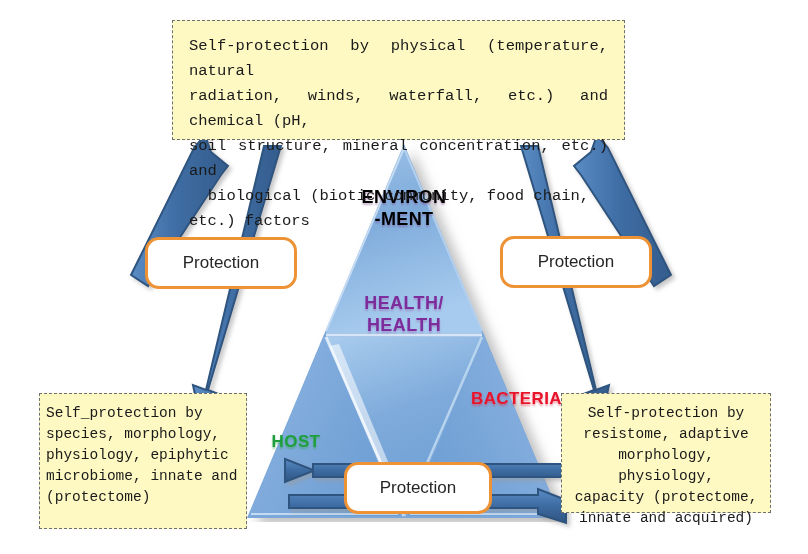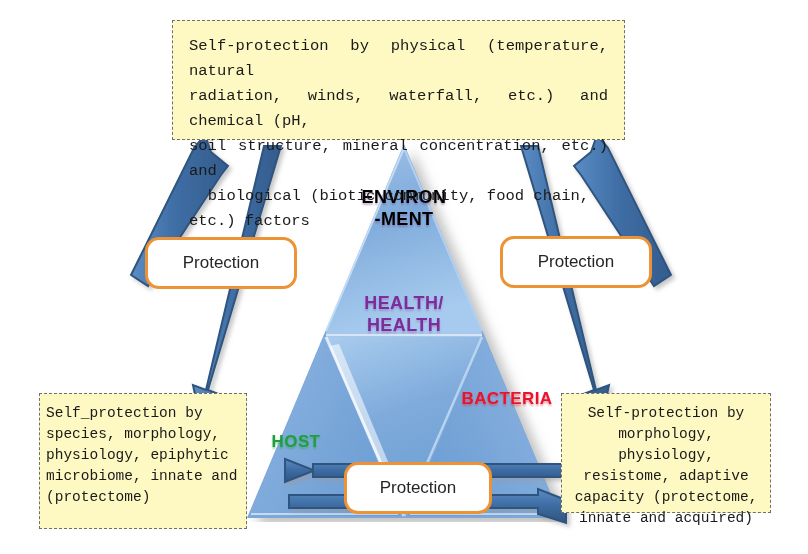--- a/index.html
+++ b/index.html
@@ -133,20 +133,21 @@
     font-size: 17px;
     color: #1E9E3C;
     text-shadow: 0 2px 2px rgba(40,160,70,0.45);
     margin-top: 43px;
   }
   #lbl-bacteria {
     left: 452px; top: 388px; width: 110px;
     font-size: 17px;
     color: #E8142B;
     text-shadow: 0 2px 2px rgba(230,40,60,0.45);
+    text-align: right;
   }
 </style>
 </head>
 <body>
 
 <div id="stage">
 
   <div id="triangle-wrap">
     <svg width="322" height="382" viewBox="0 0 322 382" xmlns="http://www.w3.org/2000/svg">
       <defs>
@@ -261,22 +262,22 @@
   <div class="desc-box" id="box-bottom-left">
     <p>Self_protection by</p>
     <p>species, morphology,</p>
     <p>physiology, epiphytic</p>
     <p>microbiome, innate and</p>
     <p>(protectome)</p>
   </div>
 
   <div class="desc-box" id="box-bottom-right">
     <p>Self-protection by</p>
+    <p>resistome, adaptive</p>
     <p>morphology, physiology,</p>
-    <p>resistome, adaptive</p>
     <p>capacity (protectome,</p>
     <p>innate and acquired)</p>
   </div>
 
   <div class="prot-box" id="prot-left">
     <span>Protection</span>
   </div>
   <div class="prot-box" id="prot-right">
     <span>Protection</span>
   </div>

